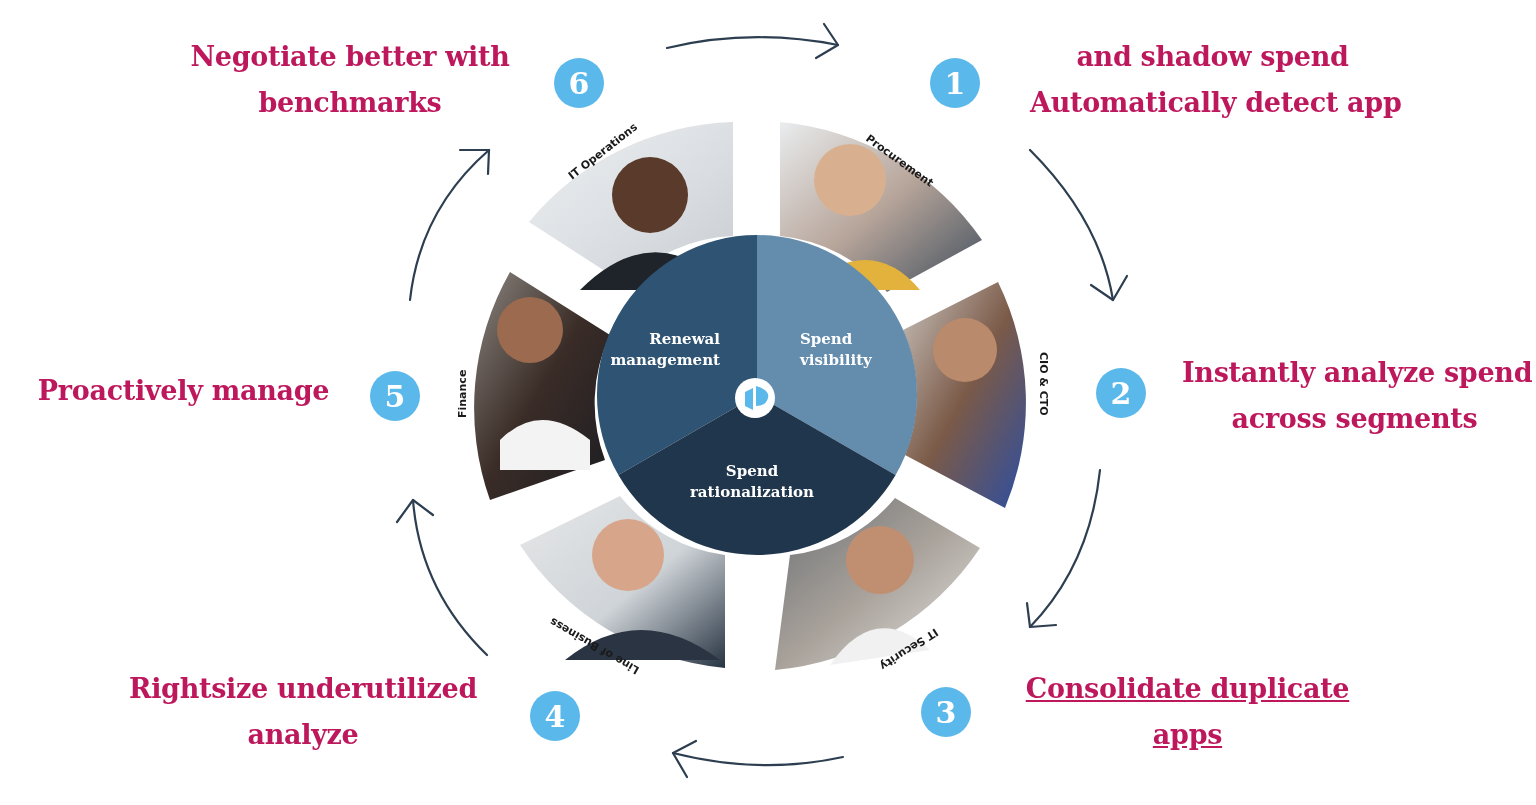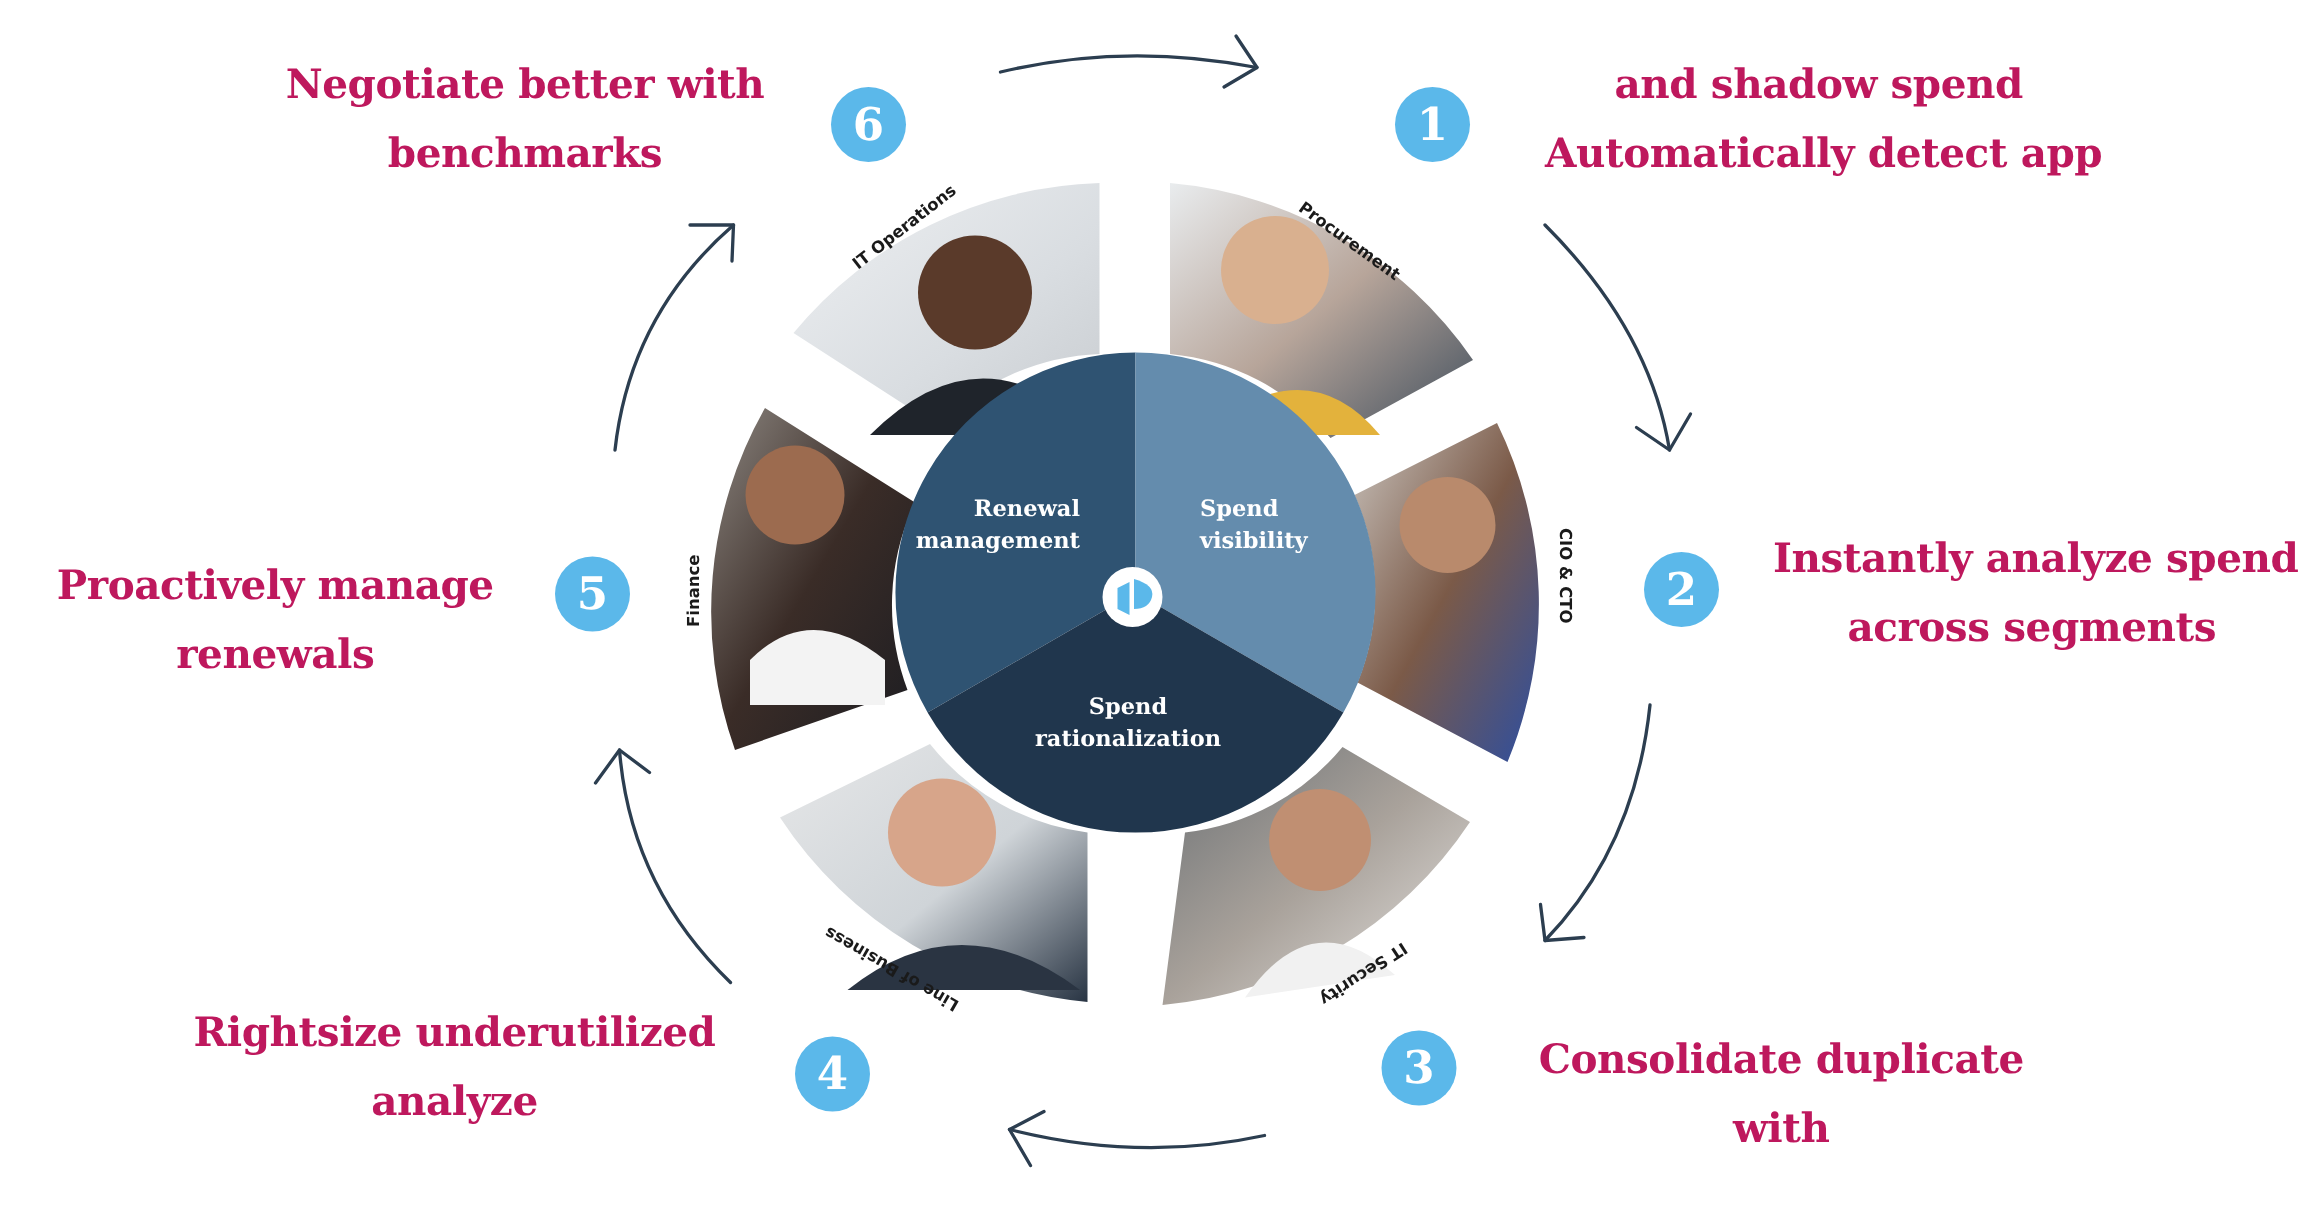--- a/index.html
+++ b/index.html
@@ -155,28 +155,27 @@
   <span>Automatically detect app</span>
 </div>
 
 <div class="badge" style="left:1096px; top:368px;">2</div>
 <div class="step-text" style="left:1182px; top:350px; width:345px;">
   <span>Instantly analyze spend</span>
   <span>across segments</span>
 </div>
 
 <div class="badge" style="left:921px; top:687px;">3</div>
-<div class="step-text" style="left:1020px; top:684px; width:335px;">
+<div class="step-text" style="left:1020px; top:666px; width:335px;text-decoration:underline;">
   <span>Consolidate duplicate</span>
-  <span>with</span>
+  <span>apps</span>
 </div>
 
 <div class="step-text" style="left:128px; top:666px; width:350px;">
   <span>Rightsize underutilized</span>
   <span>analyze</span>
 </div>
 <div class="badge" style="left:530px; top:691px;">4</div>
 
 <div class="step-text" style="left:36px; top:368px; width:295px;">
   <span>Proactively manage</span>
-  <span>renewals</span>
 </div>
 <div class="badge" style="left:370px; top:371px;">5</div>
 
 </body></html>

